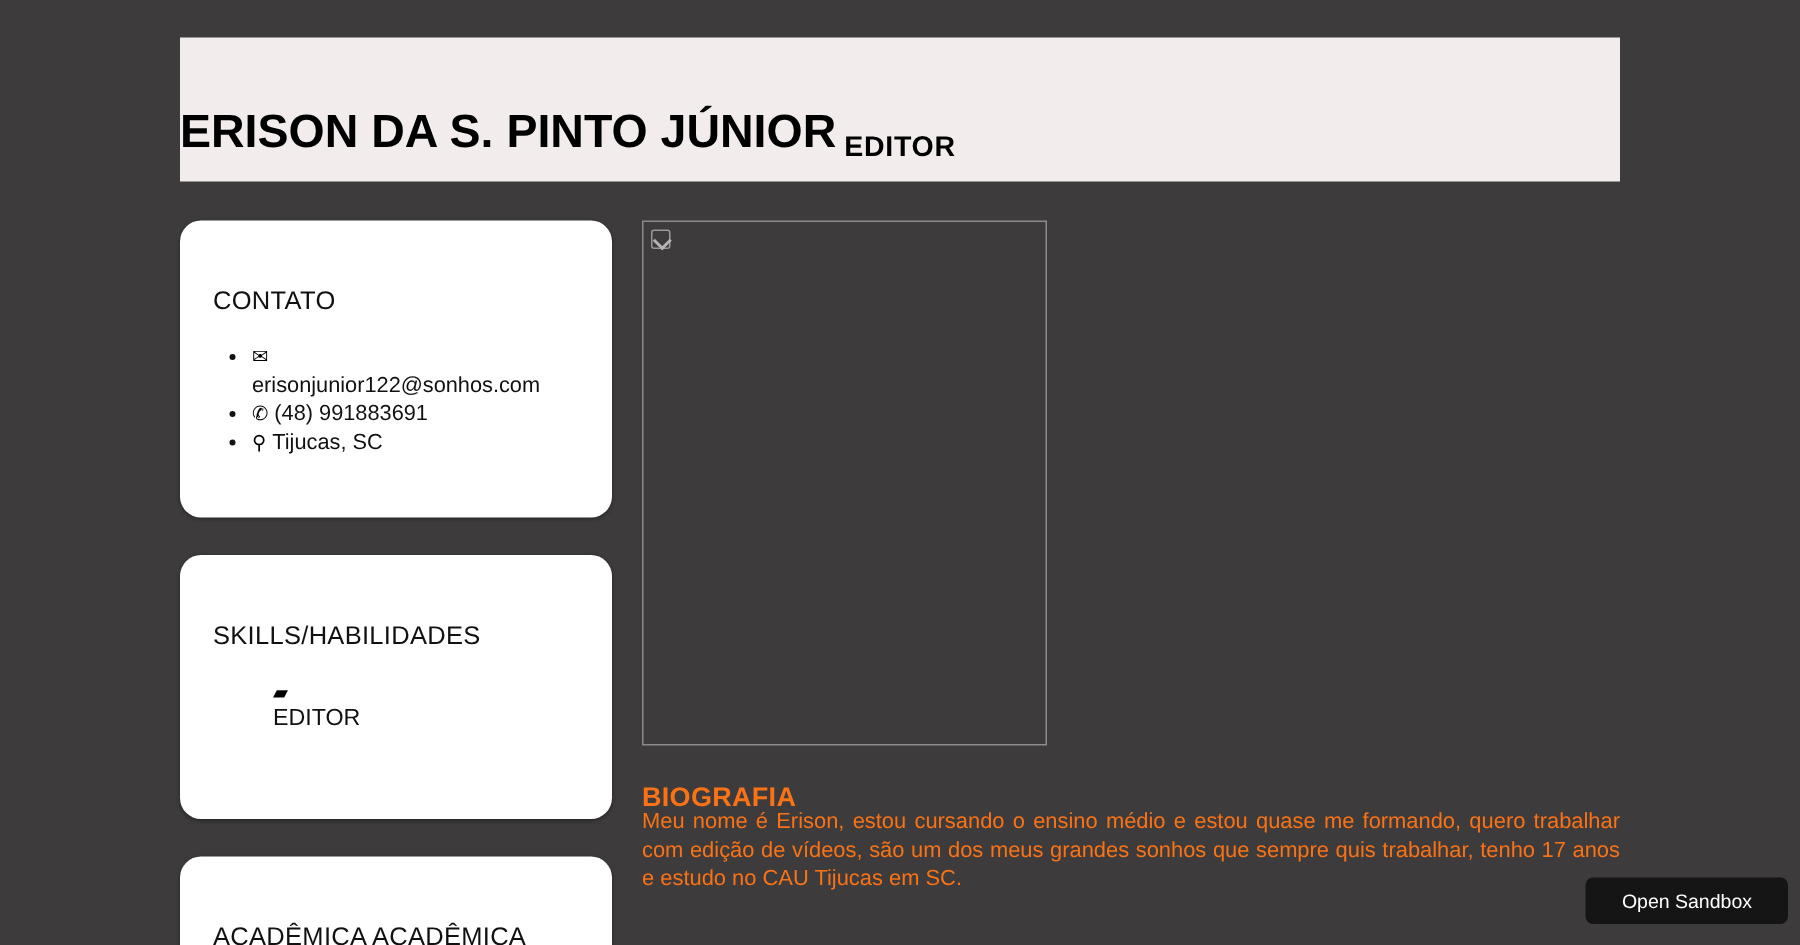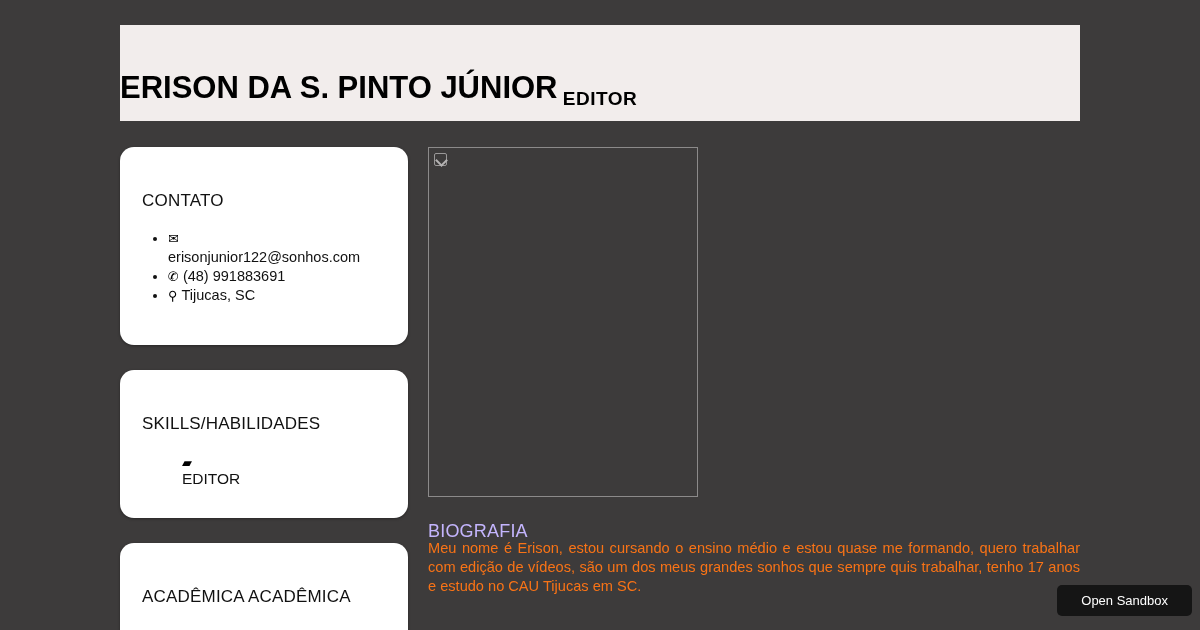--- a/index.html
+++ b/index.html
@@ -64,21 +64,21 @@
     position: relative;
   }
   .card-title {
     font-size: 17px;
     color: #111;
     font-weight: normal;
     margin: 22px 0 0 0;
     letter-spacing: 0.2px;
   }
   .contact-card { height: 198px; }
-  .skills-card  { height: 148px; }
+  .skills-card  { height: 176px; }
   .formacao-card{ height: 150px; }
 
   ul.contact-list {
     list-style: disc;
     margin: 18px 0 0 0;
     padding-left: 26px;
     font-size: 14.5px;
     color: #111;
     line-height: 19px;
   }
@@ -140,22 +140,22 @@
     width: 7px; height: 7px;
     border-left: 2px solid #b5b3b3;
     border-bottom: 2px solid #b5b3b3;
     transform: rotate(-45deg);
   }
   .bio-title {
     position: absolute;
     left: 428px;
     top: 521px;
     font-size: 18px;
-    font-weight: normal;
-    color: #c4b5fd;
+    font-weight: bold;
+    color: #f97316;
     letter-spacing: 0.2px;
   }
   .bio-text {
     position: absolute;
     left: 428px;
     top: 539px;
     width: 652px;
     font-size: 14.6px;
     line-height: 19px;
     color: #f97316;

